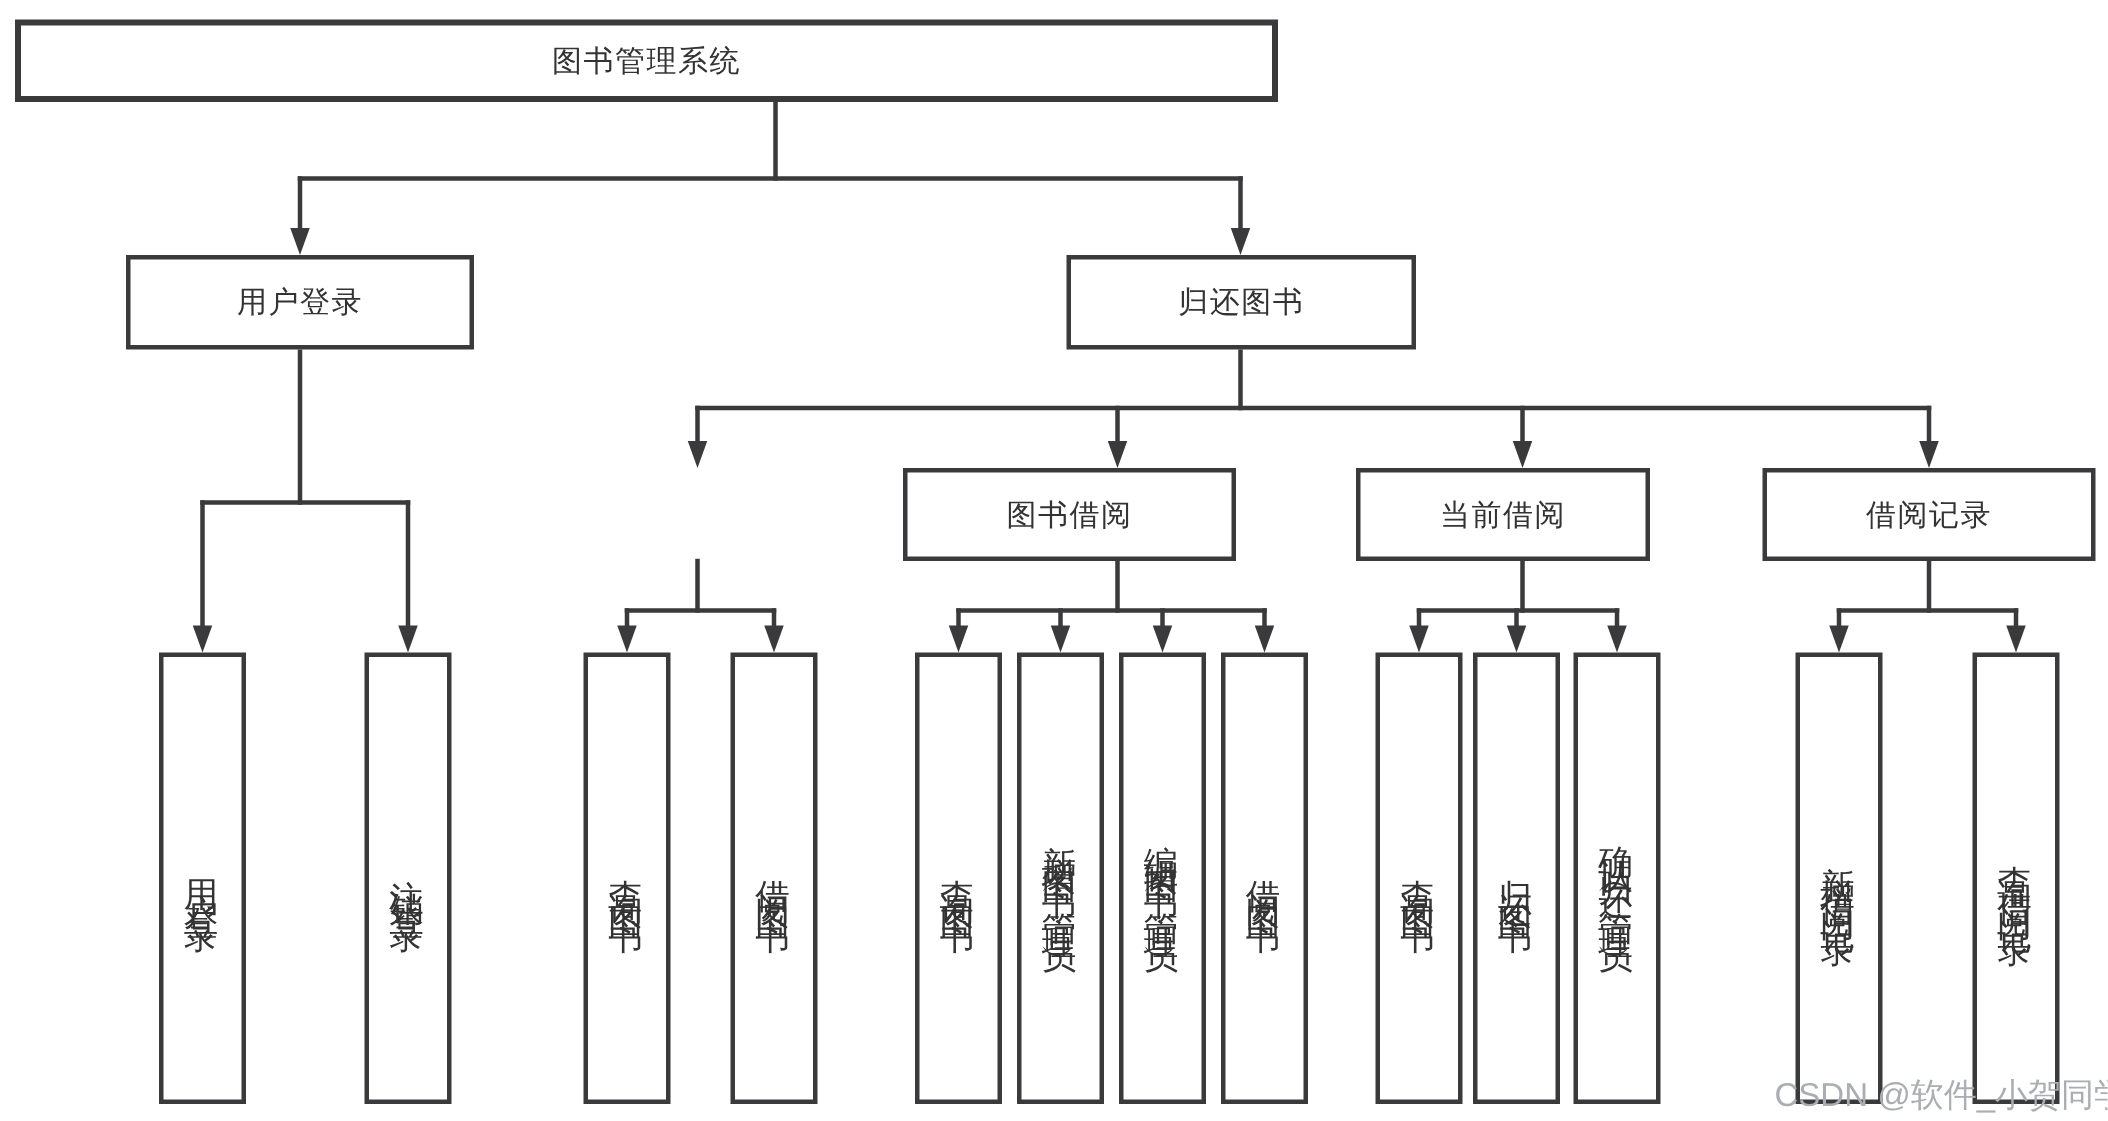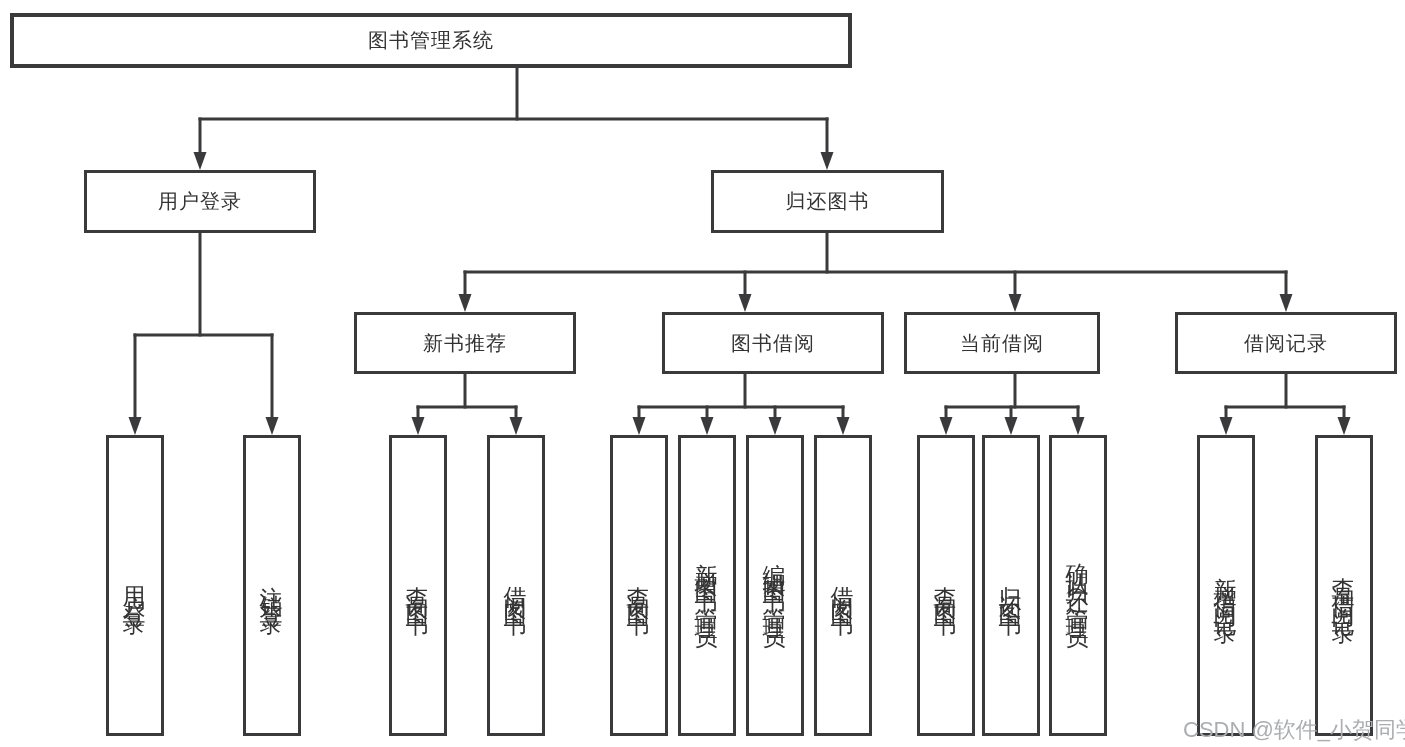--- a/index.html
+++ b/index.html
@@ -121,22 +121,21 @@
     <line class="cl" x1="1344" y1="407" x2="1344" y2="420"></line>
     <polygon class="ah" points="1219.5,417 1232.5,417 1226,435"></polygon>
     <polygon class="ah" points="1337.5,417 1350.5,417 1344,435"></polygon>
   </svg>
 
   <div class="box root" style="left:10px;top:13px;width:842px;height:55px">图书管理系统</div>
 
   <div class="box" style="left:84px;top:170px;width:232px;height:63px">用户登录</div>
   <div class="box" style="left:711px;top:170px;width:233px;height:63px">归还图书</div>
 
-  <div class="box" style="left:354px;top:312px;width:222px;height:62px">新书推荐</div>
-  <div class="box" style="left:662px;top:312px;width:222px;height:62px">图书借阅</div>
+  <div class="box" style="left:602px;top:312px;width:222px;height:62px">图书借阅</div>
   <div class="box" style="left:904px;top:312px;width:196px;height:62px">当前借阅</div>
   <div class="box" style="left:1175px;top:312px;width:222px;height:62px">借阅记录</div>
 
   <div class="vbox" style="left:106px;top:435px;width:58px;height:301px">用户登录</div>
   <div class="vbox" style="left:243px;top:435px;width:58px;height:301px">注销登录</div>
 
   <div class="vbox" style="left:389px;top:435px;width:58px;height:301px">查询图书</div>
   <div class="vbox" style="left:487px;top:435px;width:58px;height:301px">借阅图书</div>
 
   <div class="vbox" style="left:610px;top:435px;width:58px;height:301px">查询图书</div>

